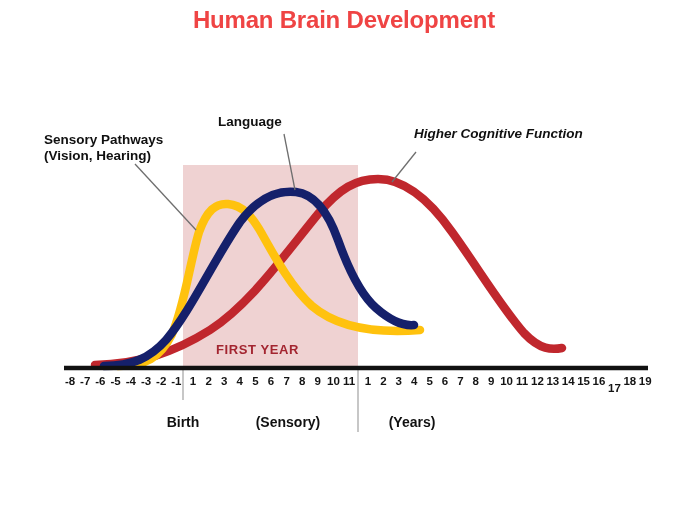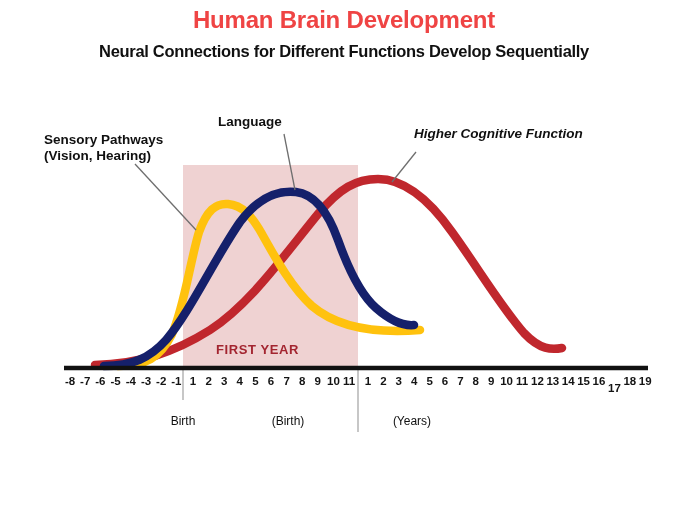--- a/index.html
+++ b/index.html
@@ -66,22 +66,22 @@
     font-weight: bold;
     color: #141414;
     text-align: center;
     transform: translateX(-50%);
     top: 375px;
     white-space: nowrap;
   }
   .period-label {
     position: absolute;
     top: 414px;
-    font-size: 12px;
-    font-weight: normal;
+    font-size: 14px;
+    font-weight: bold;
     color: #101010;
     transform: translateX(-50%);
     white-space: nowrap;
   }
   .source {
     position: absolute;
     left: 33px;
     top: 450px;
     width: 625px;
     font-size: 15px;
@@ -98,21 +98,20 @@
     letter-spacing: 0.6px;
     color: #A32530;
   }
 </style>
 </head>
 <body>
 
 <div id="figure">
 
   <div class="title">Human Brain Development</div>
-  <div class="subtitle">Neural Connections for Different Functions Develop Sequentially</div>
 
   <svg class="plot" viewBox="0 0 688 450" width="688" height="450">
     <rect x="183" y="165" width="175" height="203" fill="#EFD2D2"></rect>
 
     <line x1="183" y1="368" x2="183" y2="400" stroke="#B9B9B9" stroke-width="1.6"></line>
     <line x1="358" y1="368" x2="358" y2="432" stroke="#B9B9B9" stroke-width="1.6"></line>
 
     <path d="M 95 365 C 140 364, 175 352, 210 330 C 250 304, 282 258, 318 214 C 340 188, 356 179, 378 179 C 404 179, 428 198, 452 232 C 478 268, 502 308, 524 333 C 540 350, 552 350, 562 348" fill="none" stroke="#C0272D" stroke-width="8.5" stroke-linecap="round" stroke-linejoin="round"></path>
 
     <path d="M 118 366 C 145 366, 160 358, 172 334 C 184 308, 190 262, 199 232 C 207 210, 216 203, 228 204 C 242 205, 252 216, 262 234 C 276 259, 292 288, 312 306 C 340 330, 382 333, 420 330" fill="none" stroke="#FFC20E" stroke-width="8.5" stroke-linecap="round" stroke-linejoin="round"></path>
@@ -168,17 +167,17 @@
       <div class="axis-tick-label" style="left: 552.8px;">13</div>
       <div class="axis-tick-label" style="left: 568.2px;">14</div>
       <div class="axis-tick-label" style="left: 583.6px;">15</div>
       <div class="axis-tick-label" style="left: 599px;">16</div>
       <div class="axis-tick-label" style="left: 614.4px; margin-top: 7px;">17</div>
       <div class="axis-tick-label" style="left: 629.8px;">18</div>
       <div class="axis-tick-label" style="left: 645.2px;">19</div>
     </div>
 
   <div class="period-label" style="left:183px;">Birth</div>
-  <div class="period-label" style="left:288px;">(Birth)</div>
+  <div class="period-label" style="left:288px;">(Sensory)</div>
   <div class="period-label" style="left:412px;">(Years)</div>
 
 
 </div>
 
 </body></html>

